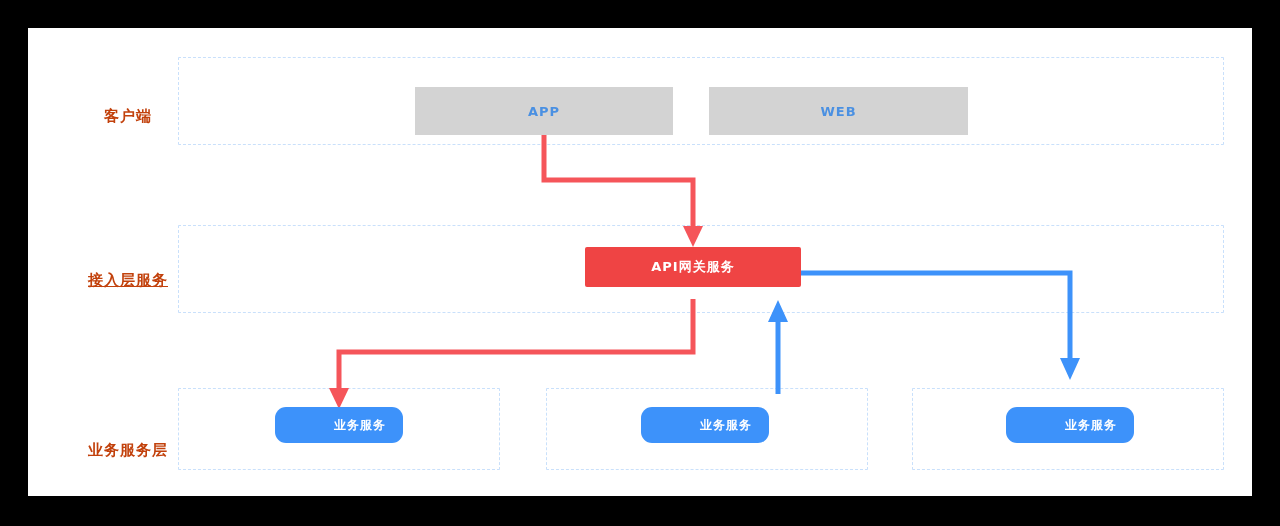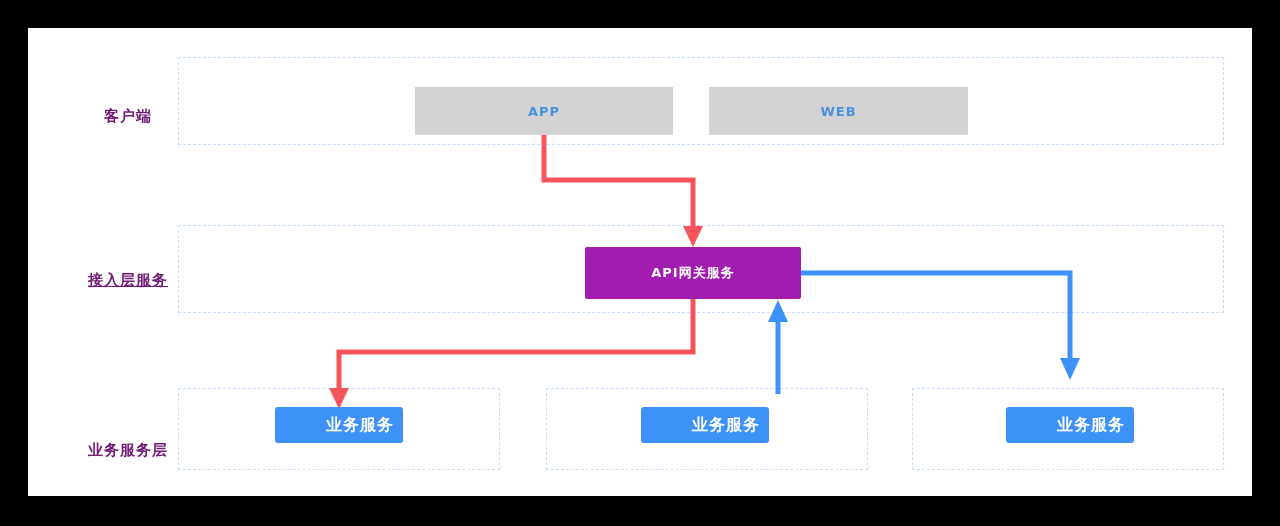--- a/index.html
+++ b/index.html
@@ -29,21 +29,21 @@
     background: #ffffff;
     overflow: hidden;
   }
 
   
   .row-label {
     position: absolute;
     left: 40px;
     width: 120px;
     text-align: center;
-    color: #701a75;
+    color: #c2410c;
     font-size: 15px;
     font-weight: 700;
     letter-spacing: 1px;
     white-space: nowrap;
   }
   #label-client   { top: 79px; }
   #label-access   { top: 243px; text-decoration: underline; }
   #label-business { top: 413px; }
 
   
@@ -71,47 +71,47 @@
     align-items: center;
     justify-content: center;
   }
   #box-app { left: 387px; top: 59px; width: 258px; height: 48px; }
   #box-web { left: 681px; top: 59px; width: 259px; height: 48px; }
 
   
   #box-gateway {
     position: absolute;
     left: 557px; top: 219px;
-    width: 216px; height: 52px;
-    background: #a21caf;
+    width: 216px; height: 40px;
+    background: #ef4444;
     color: #ffffff;
     font-size: 13px;
     font-weight: 700;
     letter-spacing: 1px;
     display: flex;
     align-items: center;
     justify-content: center;
     border-radius: 2px;
     text-align: center;
   }
 
   
   .svc-btn {
     position: absolute;
     top: 379px;
     width: 128px; height: 36px;
     background: #3d92fa;
     color: #ffffff;
-    font-size: 16px;
+    font-size: 12px;
     font-weight: 700;
     letter-spacing: 1px;
     display: flex;
     align-items: center;
     justify-content: center;
-    border-radius: 3px;
+    border-radius: 11px;
     padding-left: 42px;
   }
   #svc-btn-1 { left: 247px; }
   #svc-btn-2 { left: 613px; }
   #svc-btn-3 { left: 978px; }
 
   
   #connectors {
     position: absolute;
     left: 0; top: 0;

